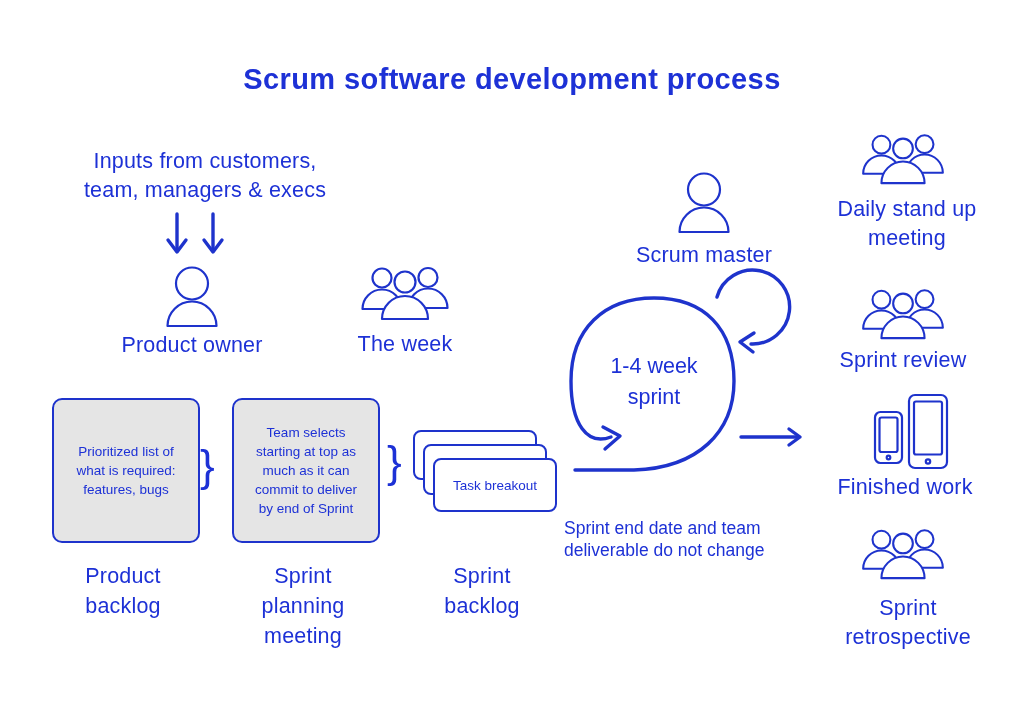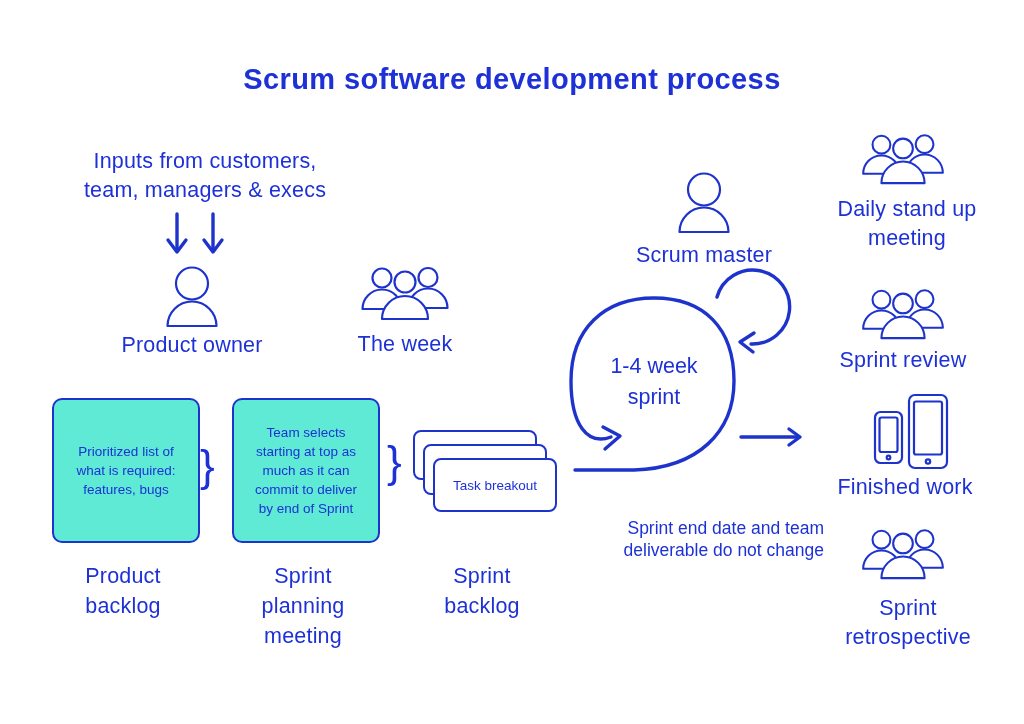--- a/index.html
+++ b/index.html
@@ -14,33 +14,33 @@
   .title{
     position:absolute;left:0;top:63px;width:100%;text-align:center;
     font-size:29px;font-weight:700;letter-spacing:0.4px;
   }
   .label{
     position:absolute;text-align:center;font-weight:500;
     font-size:21.5px;line-height:29px;letter-spacing:0.2px;
   }
   .label span{display:block;}
   .small-note{
-    position:absolute;text-align:right;font-weight:500;
+    position:absolute;text-align:left;font-weight:500;
     font-size:17.5px;line-height:22px;
   }
   .small-note span{display:block;}
   .loop-label{
     position:absolute;text-align:center;font-weight:500;
     font-size:21.5px;line-height:31px;
   }
   .loop-label span{display:block;}
   .box{
     position:absolute;border:2px solid var(--stroke);border-radius:10px;
     display:flex;align-items:center;justify-content:center;
-    background:#5eead4;
+    background:#e5e5e5;
   }
   .box .box-text{
     width:118px;text-align:center;font-size:13.5px;line-height:1.42;font-weight:500;
   }
   .brace{
     position:absolute;font-size:44px;font-weight:400;line-height:44px;color:var(--ink);
   }
   .card{
     position:absolute;border:2px solid var(--stroke);border-radius:8px;background:#fff;
   }

